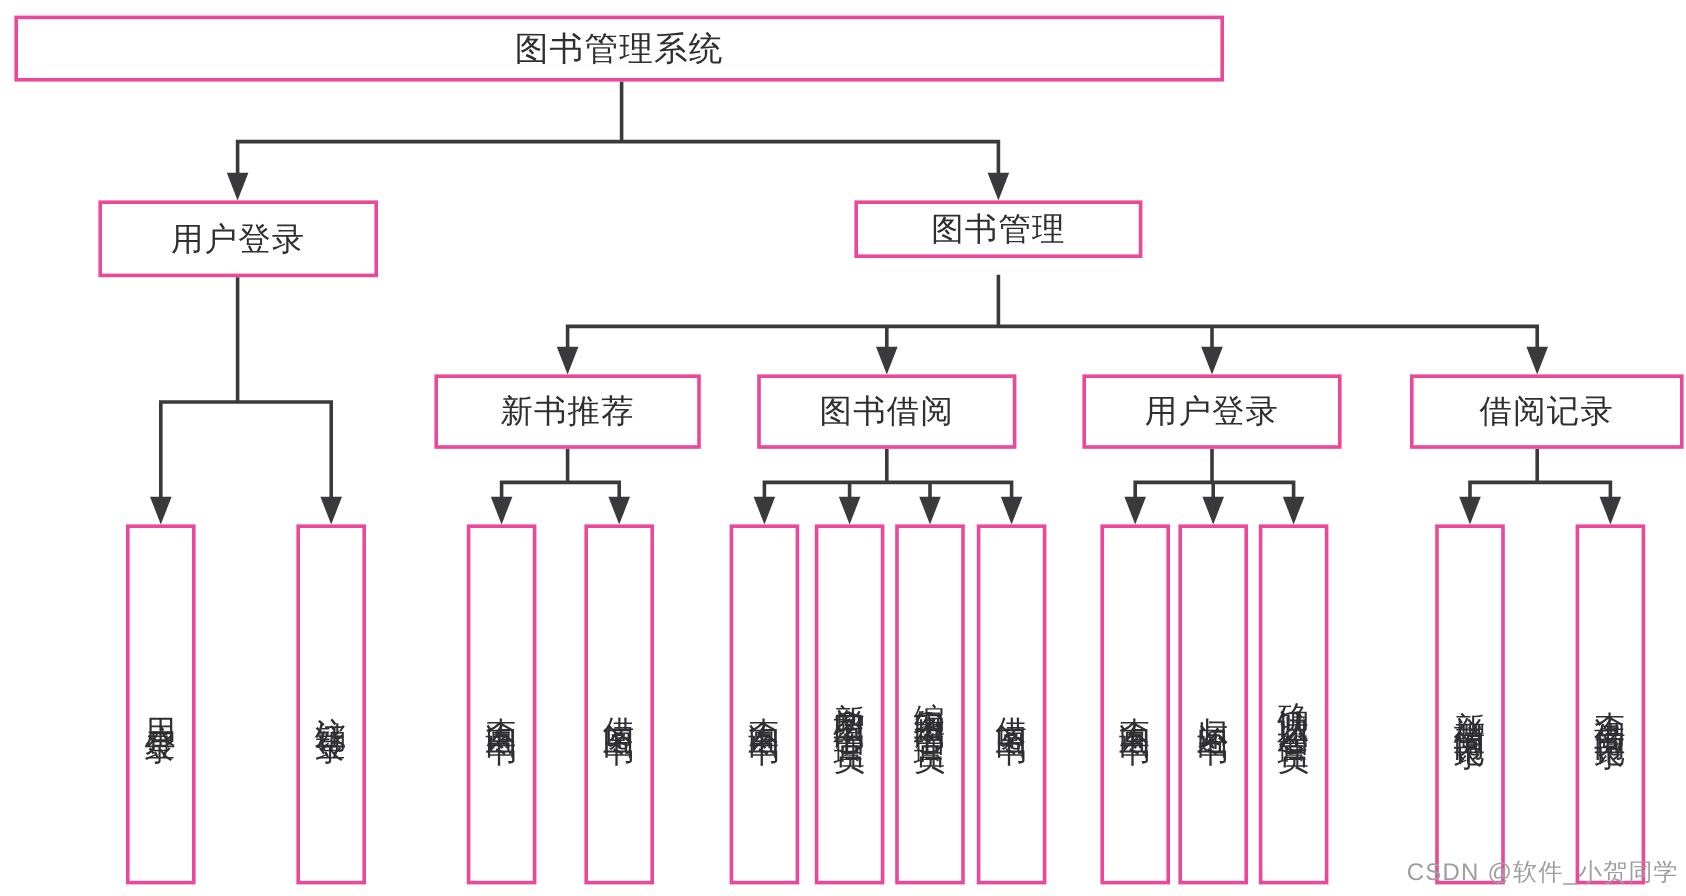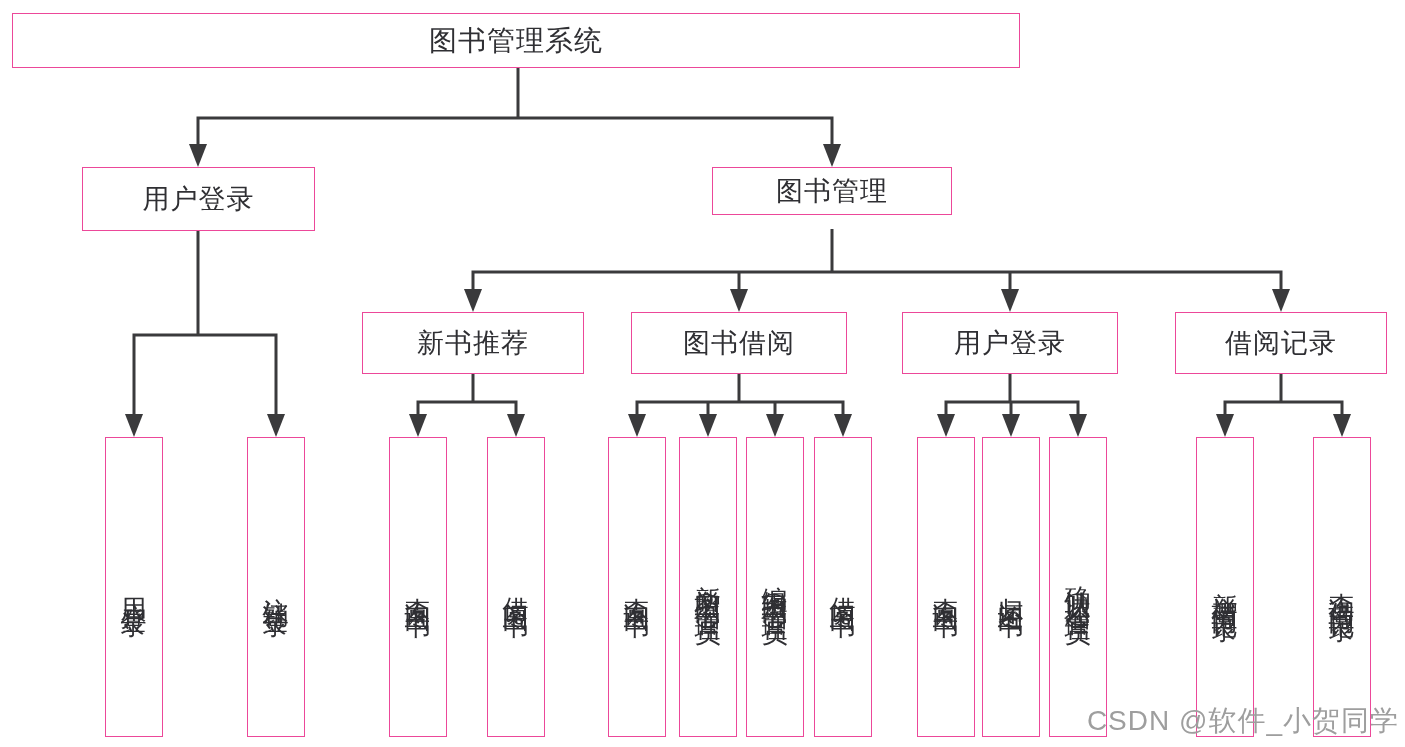--- a/index.html
+++ b/index.html
@@ -28,21 +28,21 @@
   }
   #connectors polygon {
     fill: #3a3a3c;
     stroke: none;
   }
   .hbox, .vbox {
     position: absolute;
     z-index: 2;
     box-sizing: border-box;
     background: #ffffff;
-    border: 1px solid #ec4899;
+    border: 3px solid #ec4899;
     display: flex;
     align-items: center;
     justify-content: center;
     color: #2f2f33;
   }
   .hbox {
     font-size: 27px;
     letter-spacing: 1px;
   }
   .hbox.root {
@@ -54,21 +54,21 @@
     font-size: 26px;
     letter-spacing: 5px;
     line-height: 1;
     white-space: nowrap;
   }
   #watermark {
     position: absolute;
     right: 6px;
     bottom: 7px;
     z-index: 3;
-    font-size: 28px;
+    font-size: 20px;
     color: #9e9e9e;
     letter-spacing: 1px;
     white-space: nowrap;
   }
 </style>
 </head>
 <body>
 
 <div id="canvas">
 
@@ -128,21 +128,21 @@
 
   <div class="hbox" style="left:362px; top:312px; width:222px; height:62px;">
     <span>新书推荐</span>
   </div>
   <div class="hbox" style="left:631px; top:312px; width:216px; height:62px;">
     <span>图书借阅</span>
   </div>
   <div class="hbox" style="left:902px; top:312px; width:216px; height:62px;">
     <span>用户登录</span>
   </div>
-  <div class="hbox" style="left:1175px; top:312px; width:212px; height:62px;">
+  <div class="hbox" style="left:1175px; top:312px; width:228px; height:62px;">
     <span>借阅记录</span>
   </div>
 
   <div class="vbox" style="left:105px; top:437px; width:58px; height:300px;">
     <span>用户登录</span>
   </div>
   <div class="vbox" style="left:247px; top:437px; width:58px; height:300px;">
     <span>注销登录</span>
   </div>
 

